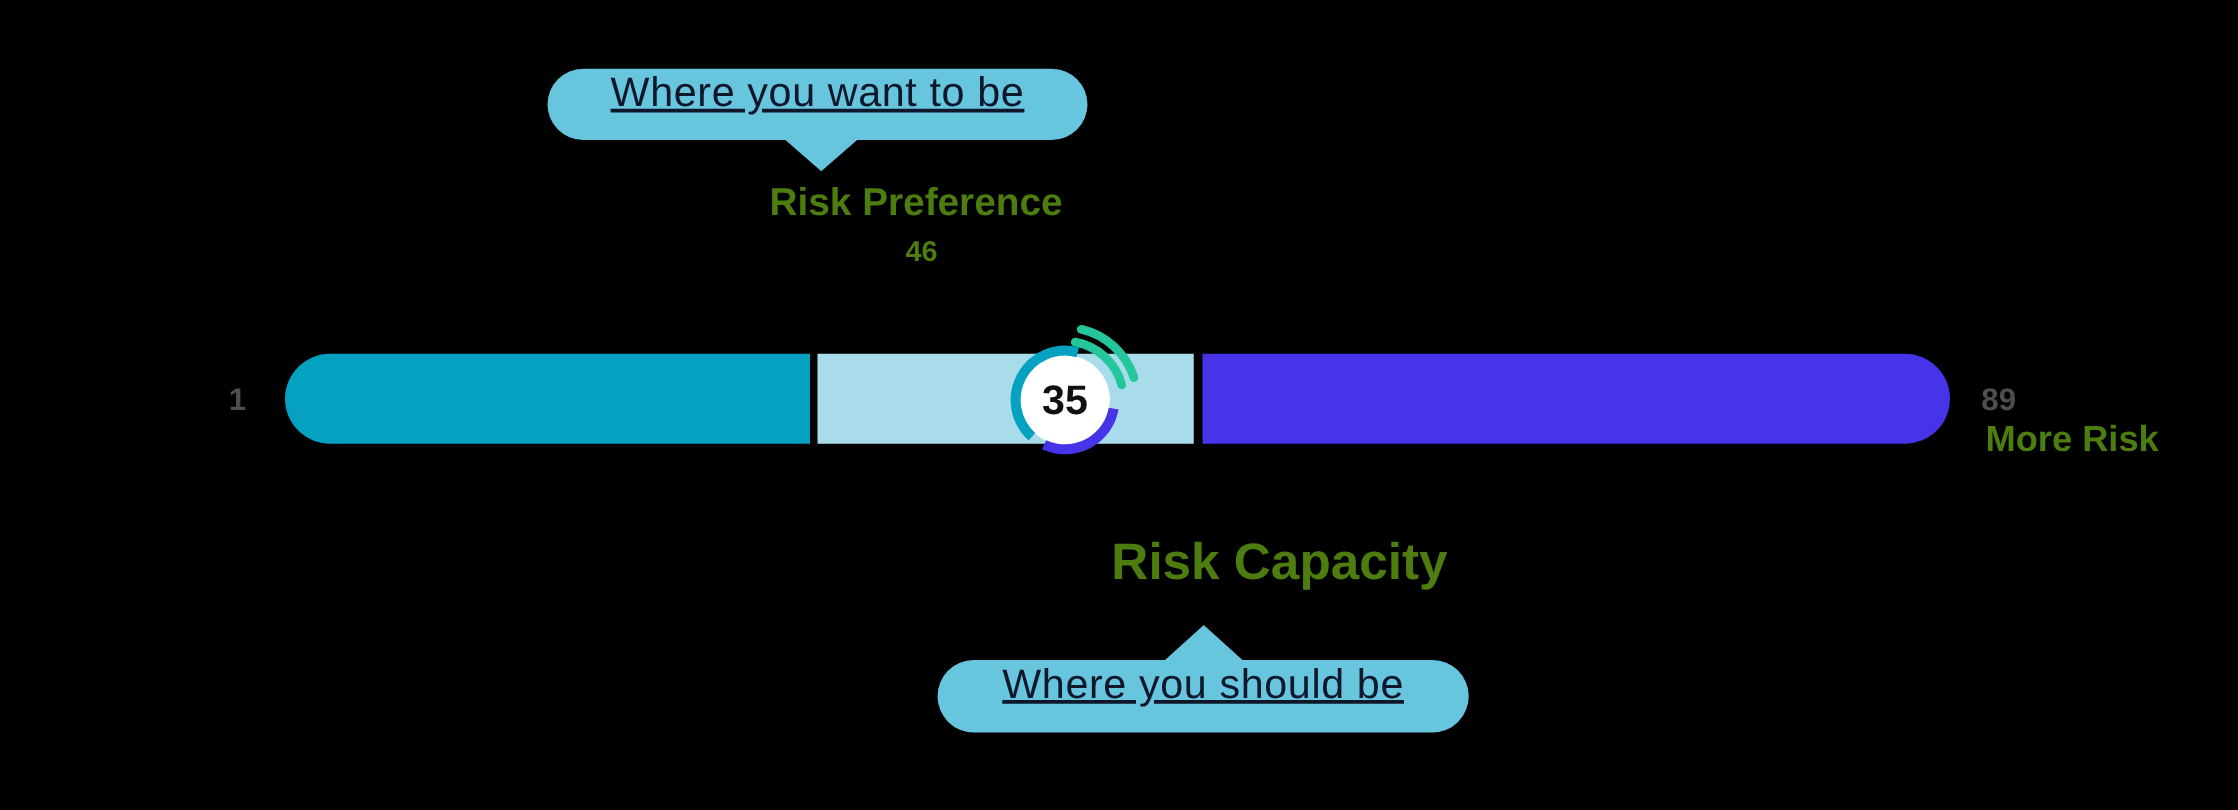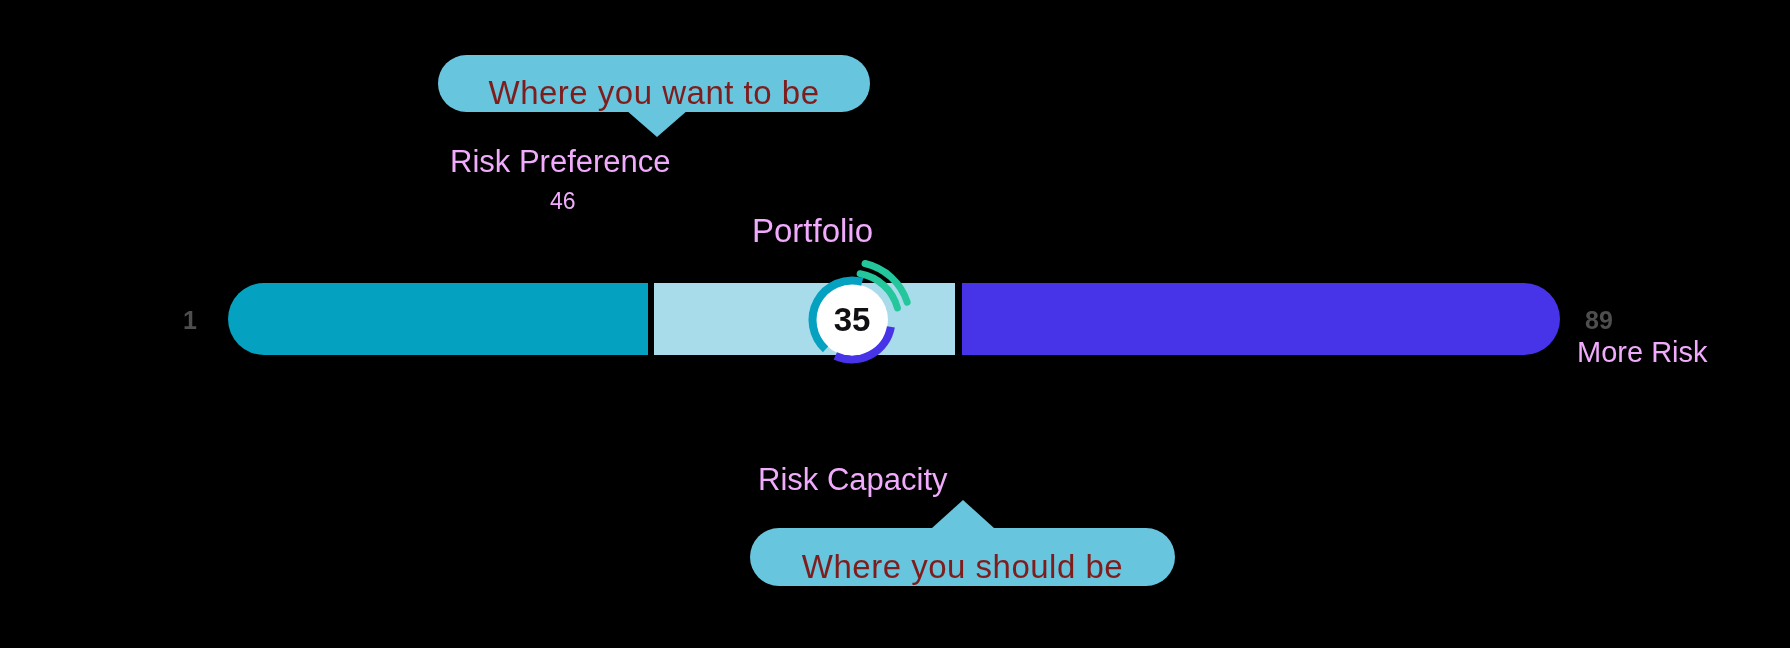--- a/index.html
+++ b/index.html
@@ -15,53 +15,54 @@
     position: relative;
     width: 1790px;
     height: 648px;
     background: #000000;
   }
   .abs { position: absolute; }
 
   
   .tooltip-pill {
     background: #68C5DE;
-    color: #7f1d1d;
+    color: #0f172a;
     border-radius: 29px;
     display: flex;
-    align-items: flex-end;
+    align-items: flex-start;
     justify-content: center;
     font-size: 33px;
     letter-spacing: 0.5px;
     white-space: nowrap;
+    text-decoration: underline;
   }
   .tooltip-top { left: 438px; top: 55px; width: 432px; height: 57px; }
   .tooltip-bottom { left: 750px; top: 528px; width: 425px; height: 58px; }
   .tail-down {
     left: 626px; top: 110px;
     width: 0; height: 0;
     border-left: 31px solid transparent;
     border-right: 31px solid transparent;
     border-top: 27px solid #68C5DE;
   }
   .tail-up {
     left: 932px; top: 500px;
     width: 0; height: 0;
     border-left: 31px solid transparent;
     border-right: 31px solid transparent;
     border-bottom: 28px solid #68C5DE;
   }
 
   
-  .purple-text { color: #f0abfc; font-weight: 400; text-align: left; }
+  .purple-text { color: #4d7c0f; font-weight: 700; text-align: right; }
   .rp-title   { left: 450px;  top: 144px; width: 400px; font-size: 31px; }
   .rp-value   { left: 550px;  top: 188px; width: 200px; font-size: 23px; }
   .pf-title   { left: 752px;  top: 212px; width: 200px; font-size: 33px; }
   .rc-value   { left: 857px;  top: 426px; width: 200px; font-size: 23px; }
-  .rc-title   { left: 758px;  top: 462px; width: 400px; font-size: 31px; }
+  .rc-title   { left: 758px;  top: 426px; width: 400px; font-size: 41px; }
   .min-label  { left: 73px;   top: 336px; width: 150px; font-size: 29px; }
   .max-label  { left: 1577px; top: 336px; width: 150px; font-size: 29px; }
 
   .gray-num { color: #4E4E4E; font-weight: 700; text-align: center; font-size: 25px; }
   .min-num  { left: 168px;  top: 306px; width: 44px; }
   .max-num  { left: 1577px; top: 306px; width: 44px; }
 
   
   .bar { left: 228px; top: 283px; width: 1332px; height: 72px; }
   .seg { position: absolute; top: 0; height: 72px; }
@@ -84,21 +85,20 @@
 <div class="stage">
 
   <div class="abs tooltip-pill tooltip-top">
     <span>Where you want to be</span>
   </div>
   <div class="abs tail-down"></div>
 
   <div class="abs purple-text rp-title">Risk Preference</div>
   <div class="abs purple-text rp-value">46</div>
 
-  <div class="abs purple-text pf-title">Portfolio</div>
 
   <div class="abs gray-num min-num">1</div>
   <div class="abs gray-num max-num">89</div>
   <div class="abs purple-text max-label">More Risk</div>
 
   <div class="abs bar">
     <div class="seg seg-teal"></div>
     <div class="seg seg-light"></div>
     <div class="seg seg-purple"></div>
   </div>

